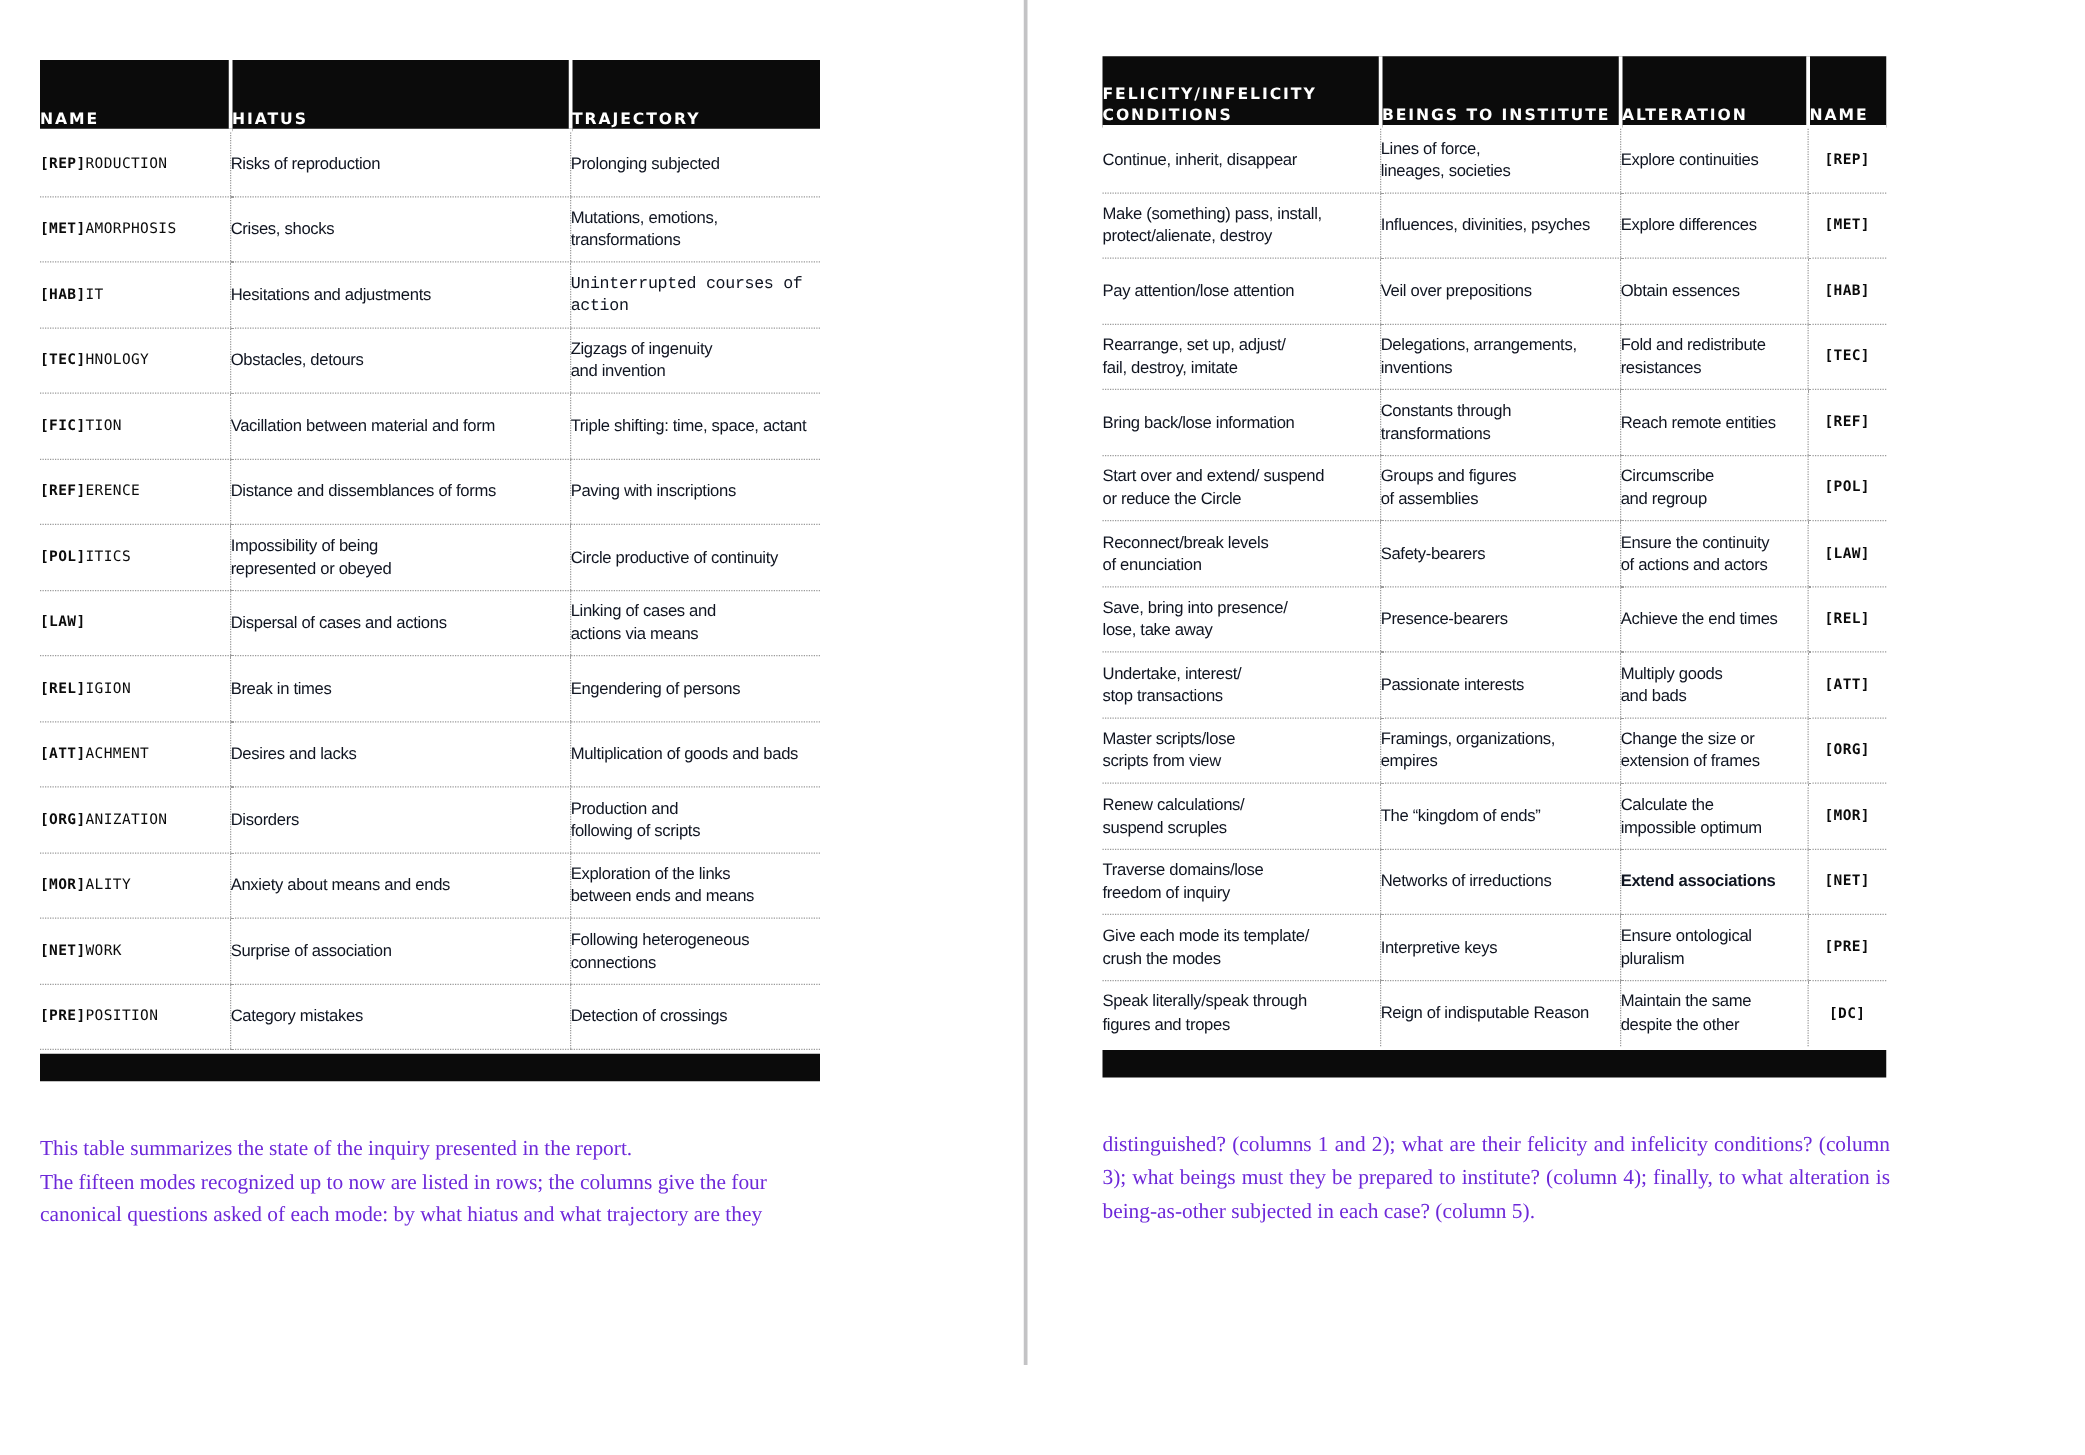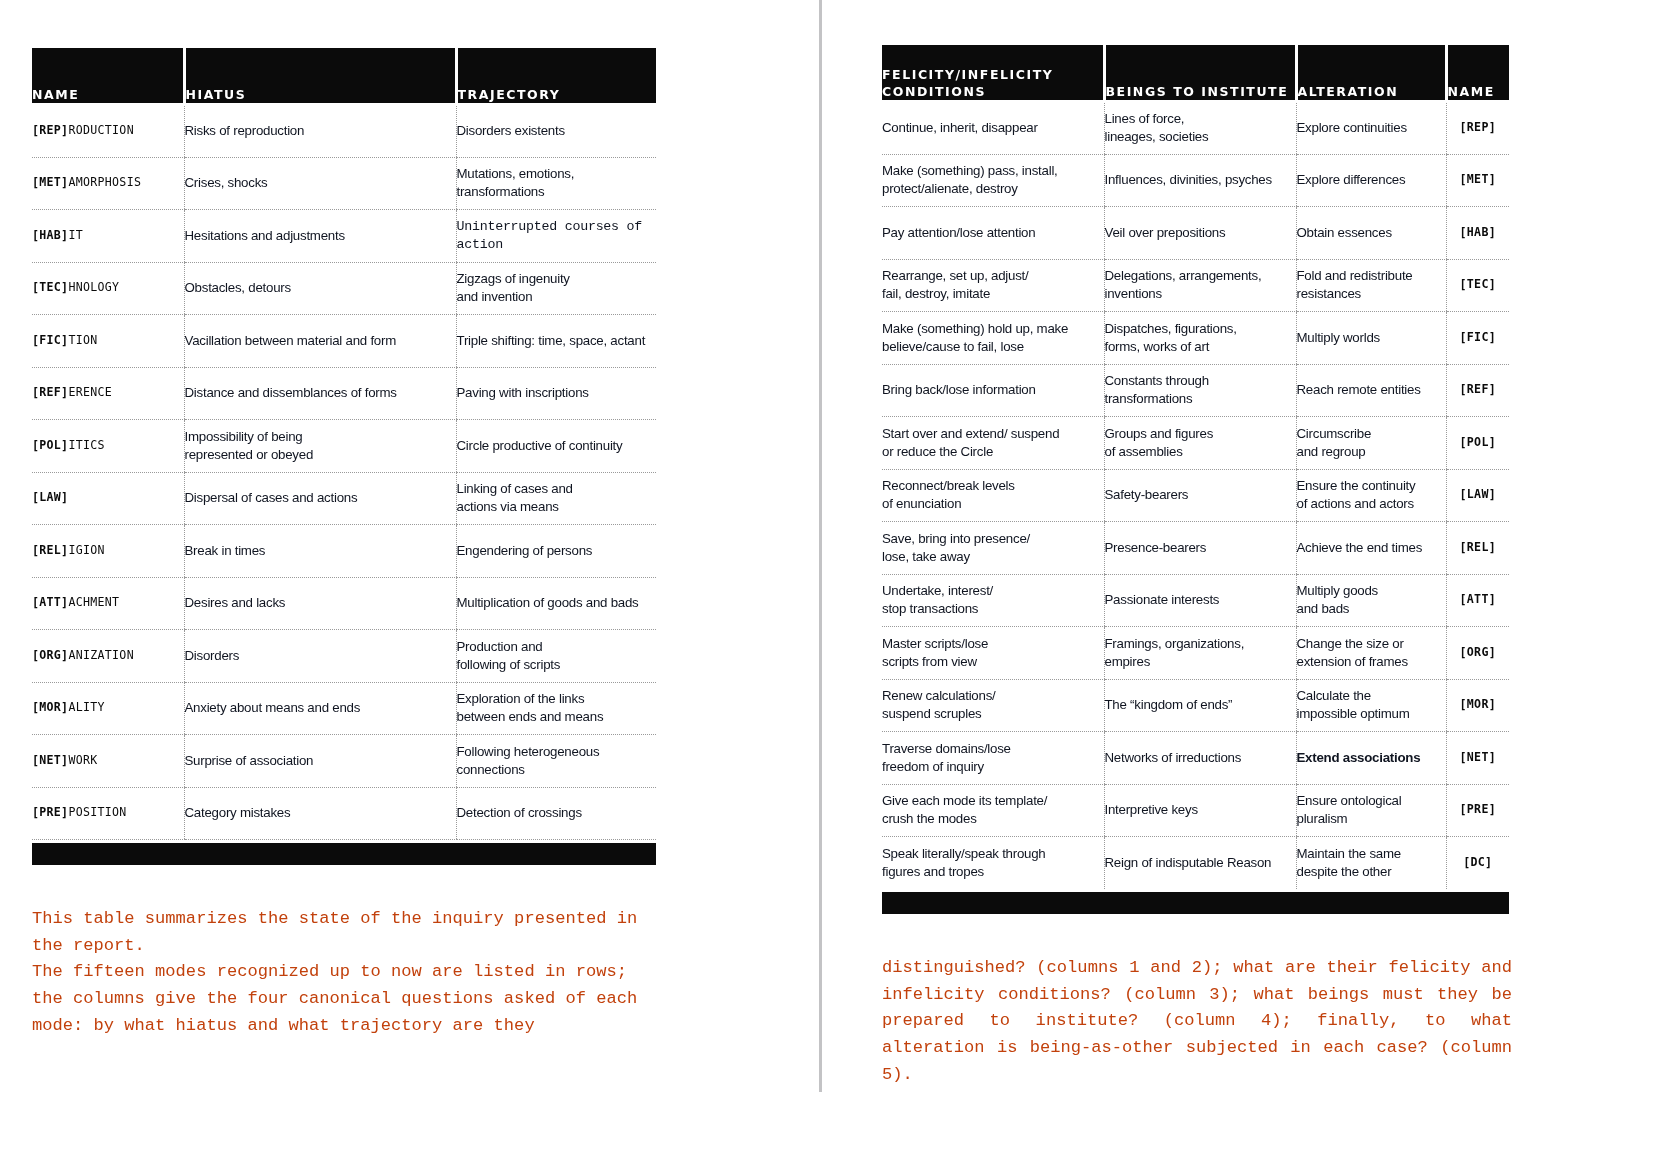--- a/index.html
+++ b/index.html
@@ -103,24 +103,24 @@
   
   .footbar {
     background: #0b0b0b;
     height: 22px;
   }
   .footbar-left  { width: 624px; margin-top: 3px; }
   .footbar-right { width: 627px; margin-top: 3px; }
 
   
   .caption {
-    font-family: Liberation Mono, monospace;
+    font-family: Liberation Serif, serif;
     font-size: 17.1px;
     line-height: 1.56;
-    color: #c2410c;
+    color: #6d28d9;
   }
   .caption-left  { margin-top: 41px; width: 634px; }
   .caption-right { margin-top: 41px; width: 630px; text-align: justify; }
   .caption-right p { margin: 0; }
   .caption-left p { margin: 0; }
 </style>
 </head>
 <body>
 
 <div class="spread">
@@ -137,21 +137,21 @@
         <tr>
           <th class="hd">NAME</th>
           <th class="hd">HIATUS</th>
           <th class="hd">TRAJECTORY</th>
         </tr>
       </thead>
       <tbody id="left-body">
           <tr>
             <td class="cell name-cell"><span class="code">[REP]</span><span class="rest">RODUCTION</span></td>
             <td class="cell" style="white-space: pre-line;">Risks of reproduction</td>
-            <td class="cell" style="white-space: pre-line;">Disorders existents</td>
+            <td class="cell" style="white-space: pre-line;">Prolonging subjected</td>
           </tr>
           <tr>
             <td class="cell name-cell"><span class="code">[MET]</span><span class="rest">AMORPHOSIS</span></td>
             <td class="cell" style="white-space: pre-line;">Crises, shocks</td>
             <td class="cell" style="white-space: pre-line;">Mutations, emotions,
 transformations</td>
           </tr>
           <tr>
             <td class="cell name-cell"><span class="code">[HAB]</span><span class="rest">IT</span></td>
             <td class="cell" style="white-space: pre-line;">Hesitations and adjustments</td>
@@ -272,28 +272,20 @@
           <tr>
             <td class="cell" style="white-space: pre-line;">Rearrange, set up, adjust/
 fail, destroy, imitate</td>
             <td class="cell" style="white-space: pre-line;">Delegations, arrangements,
 inventions</td>
             <td class="cell" style="white-space: pre-line;">Fold and redistribute
 resistances</td>
             <td class="cell name-cell right-name"><span class="code">[TEC]</span></td>
           </tr>
           <tr>
-            <td class="cell" style="white-space: pre-line;">Make (something) hold up, make
-believe/cause to fail, lose</td>
-            <td class="cell" style="white-space: pre-line;">Dispatches, figurations,
-forms, works of art</td>
-            <td class="cell" style="white-space: pre-line;">Multiply worlds</td>
-            <td class="cell name-cell right-name"><span class="code">[FIC]</span></td>
-          </tr>
-          <tr>
             <td class="cell" style="white-space: pre-line;">Bring back/lose information</td>
             <td class="cell" style="white-space: pre-line; margin-left: 18px;">Constants through
 transformations</td>
             <td class="cell" style="white-space: pre-line;">Reach remote entities</td>
             <td class="cell name-cell right-name"><span class="code">[REF]</span></td>
           </tr>
           <tr>
             <td class="cell" style="white-space: pre-line;">Start over and extend/ suspend
 or reduce the Circle</td>
             <td class="cell" style="white-space: pre-line;">Groups and figures

